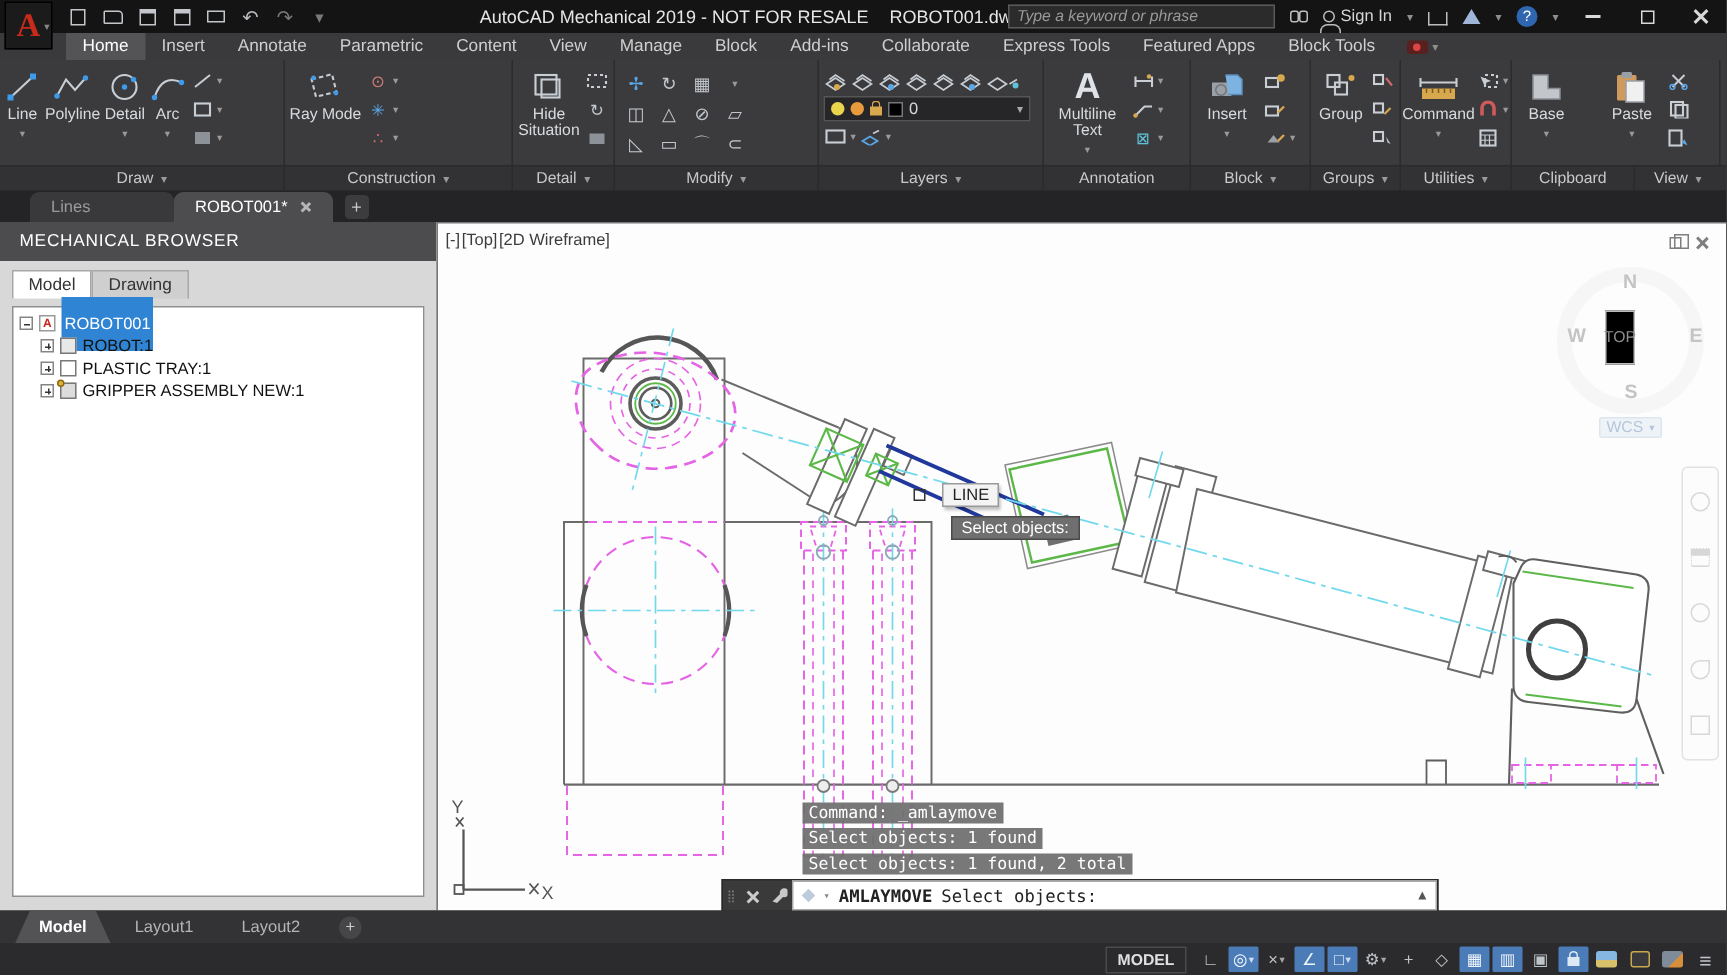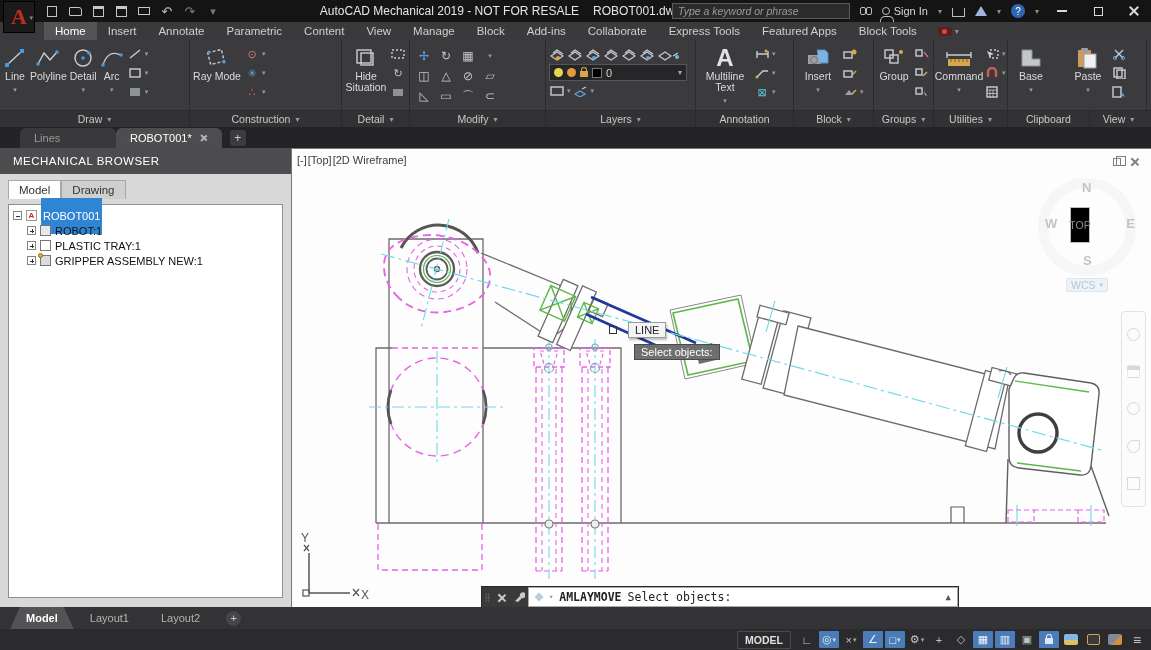--- a/index.html
+++ b/index.html
@@ -885,20 +885,25 @@
       <span class="nbi h"></span>
       <span class="nbi c" style="border-style:double"></span>
       <span class="nbi" style="border-radius:50% 0 50% 50%"></span>
       <span class="nbi"></span>
     </div>
 
     <div id="pickbox"></div>
     <div id="tt-line">LINE</div>
     <div id="tt-prompt">Select objects:</div>
 
+    <div id="history">
+      <div class="hl">Command: _amlaymove</div>
+      <div class="hl">Select objects: 1 found</div>
+      <div class="hl">Select objects: 1 found, 2 total</div>
+    </div>
 
     <div id="cmddock">
       <span id="cmd-grip">⣿</span>
       <span class="cmdbtn">
           <span class="cx"></span>
         </span>
       <span class="cmdbtn">
         <svg width="12" height="12">
             <path d="M2,10 L7,5 a3,3 0 1 1 2,2 L5,11 z" fill="#c9c9c9"></path>
           </svg>

